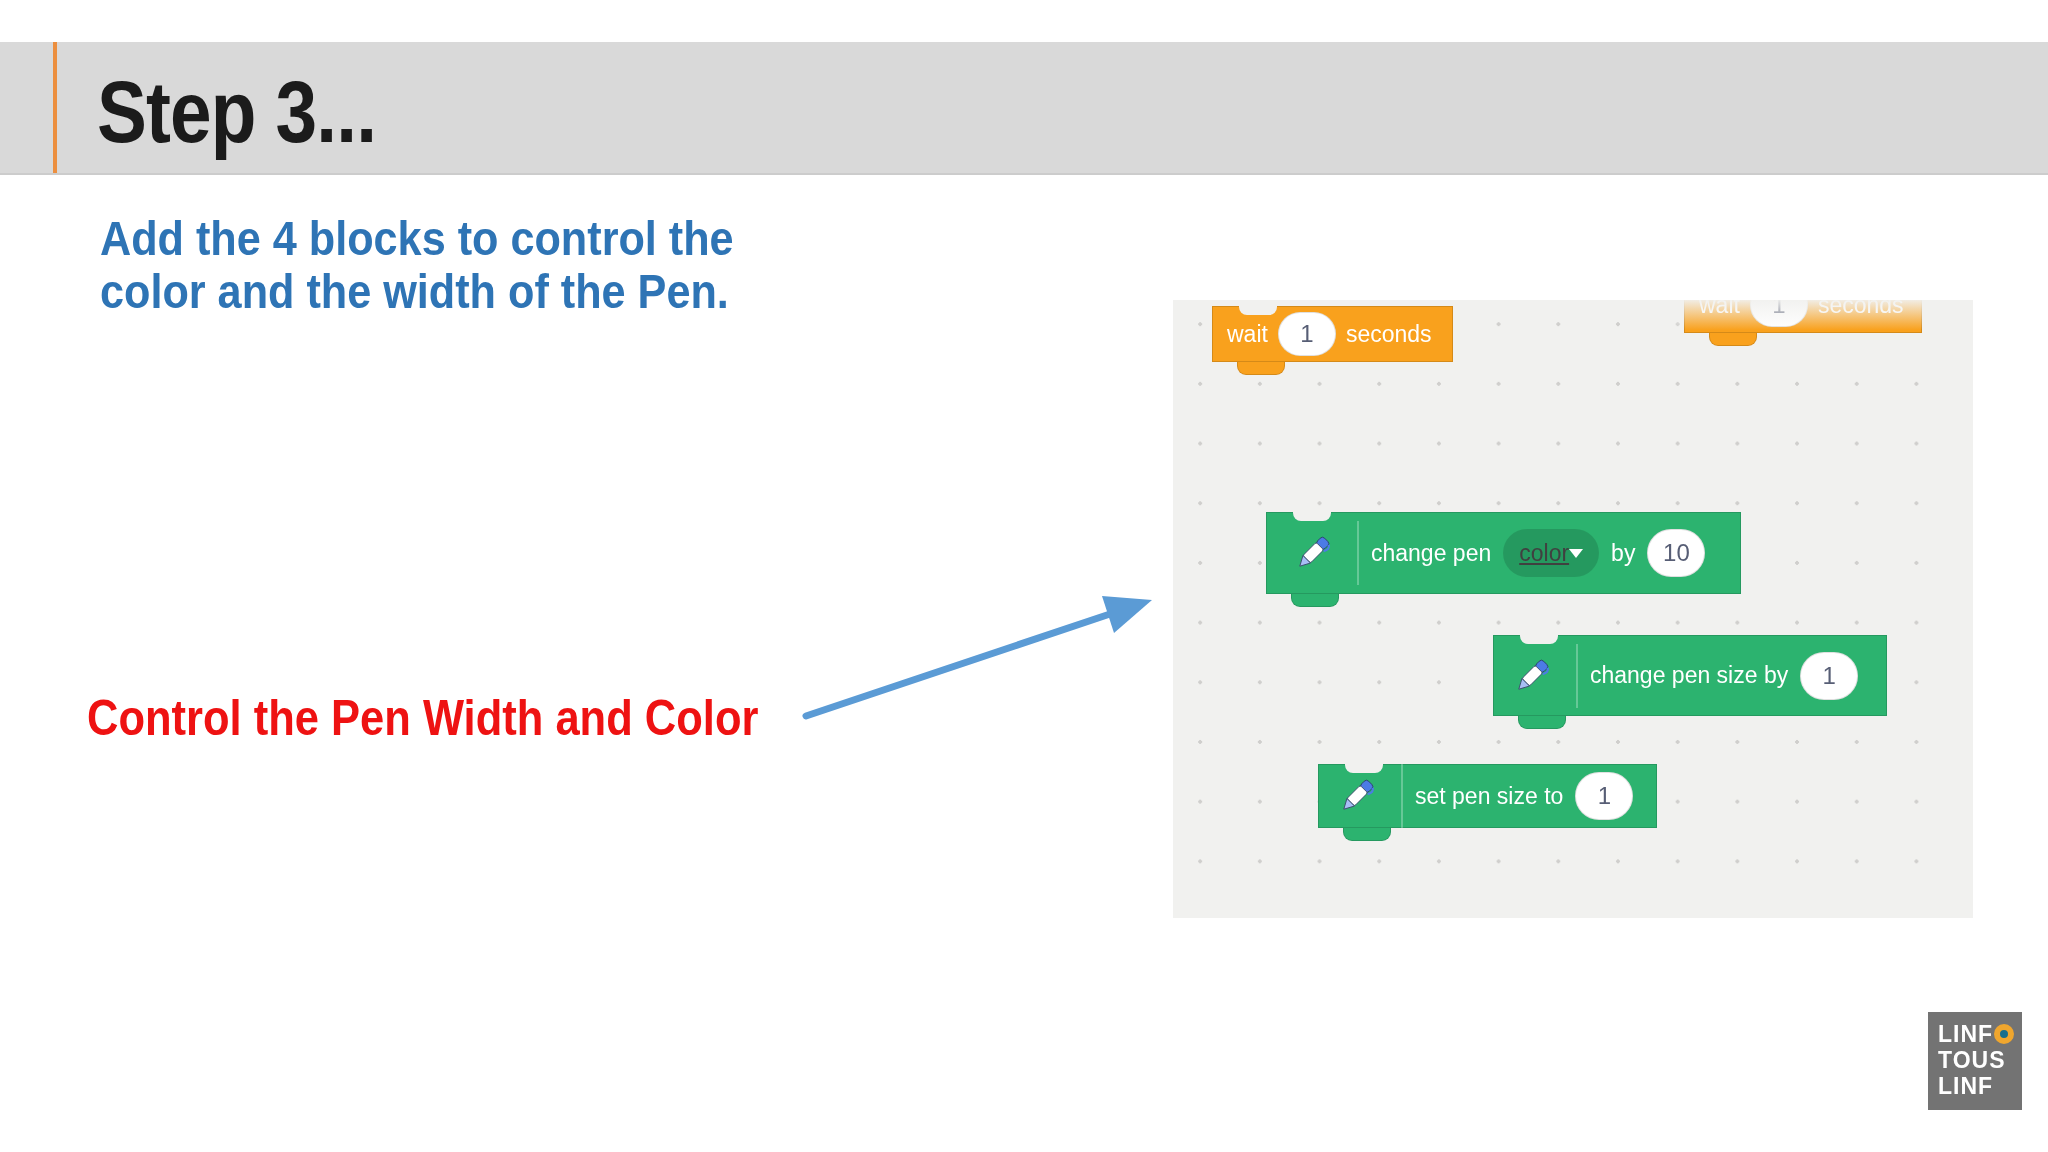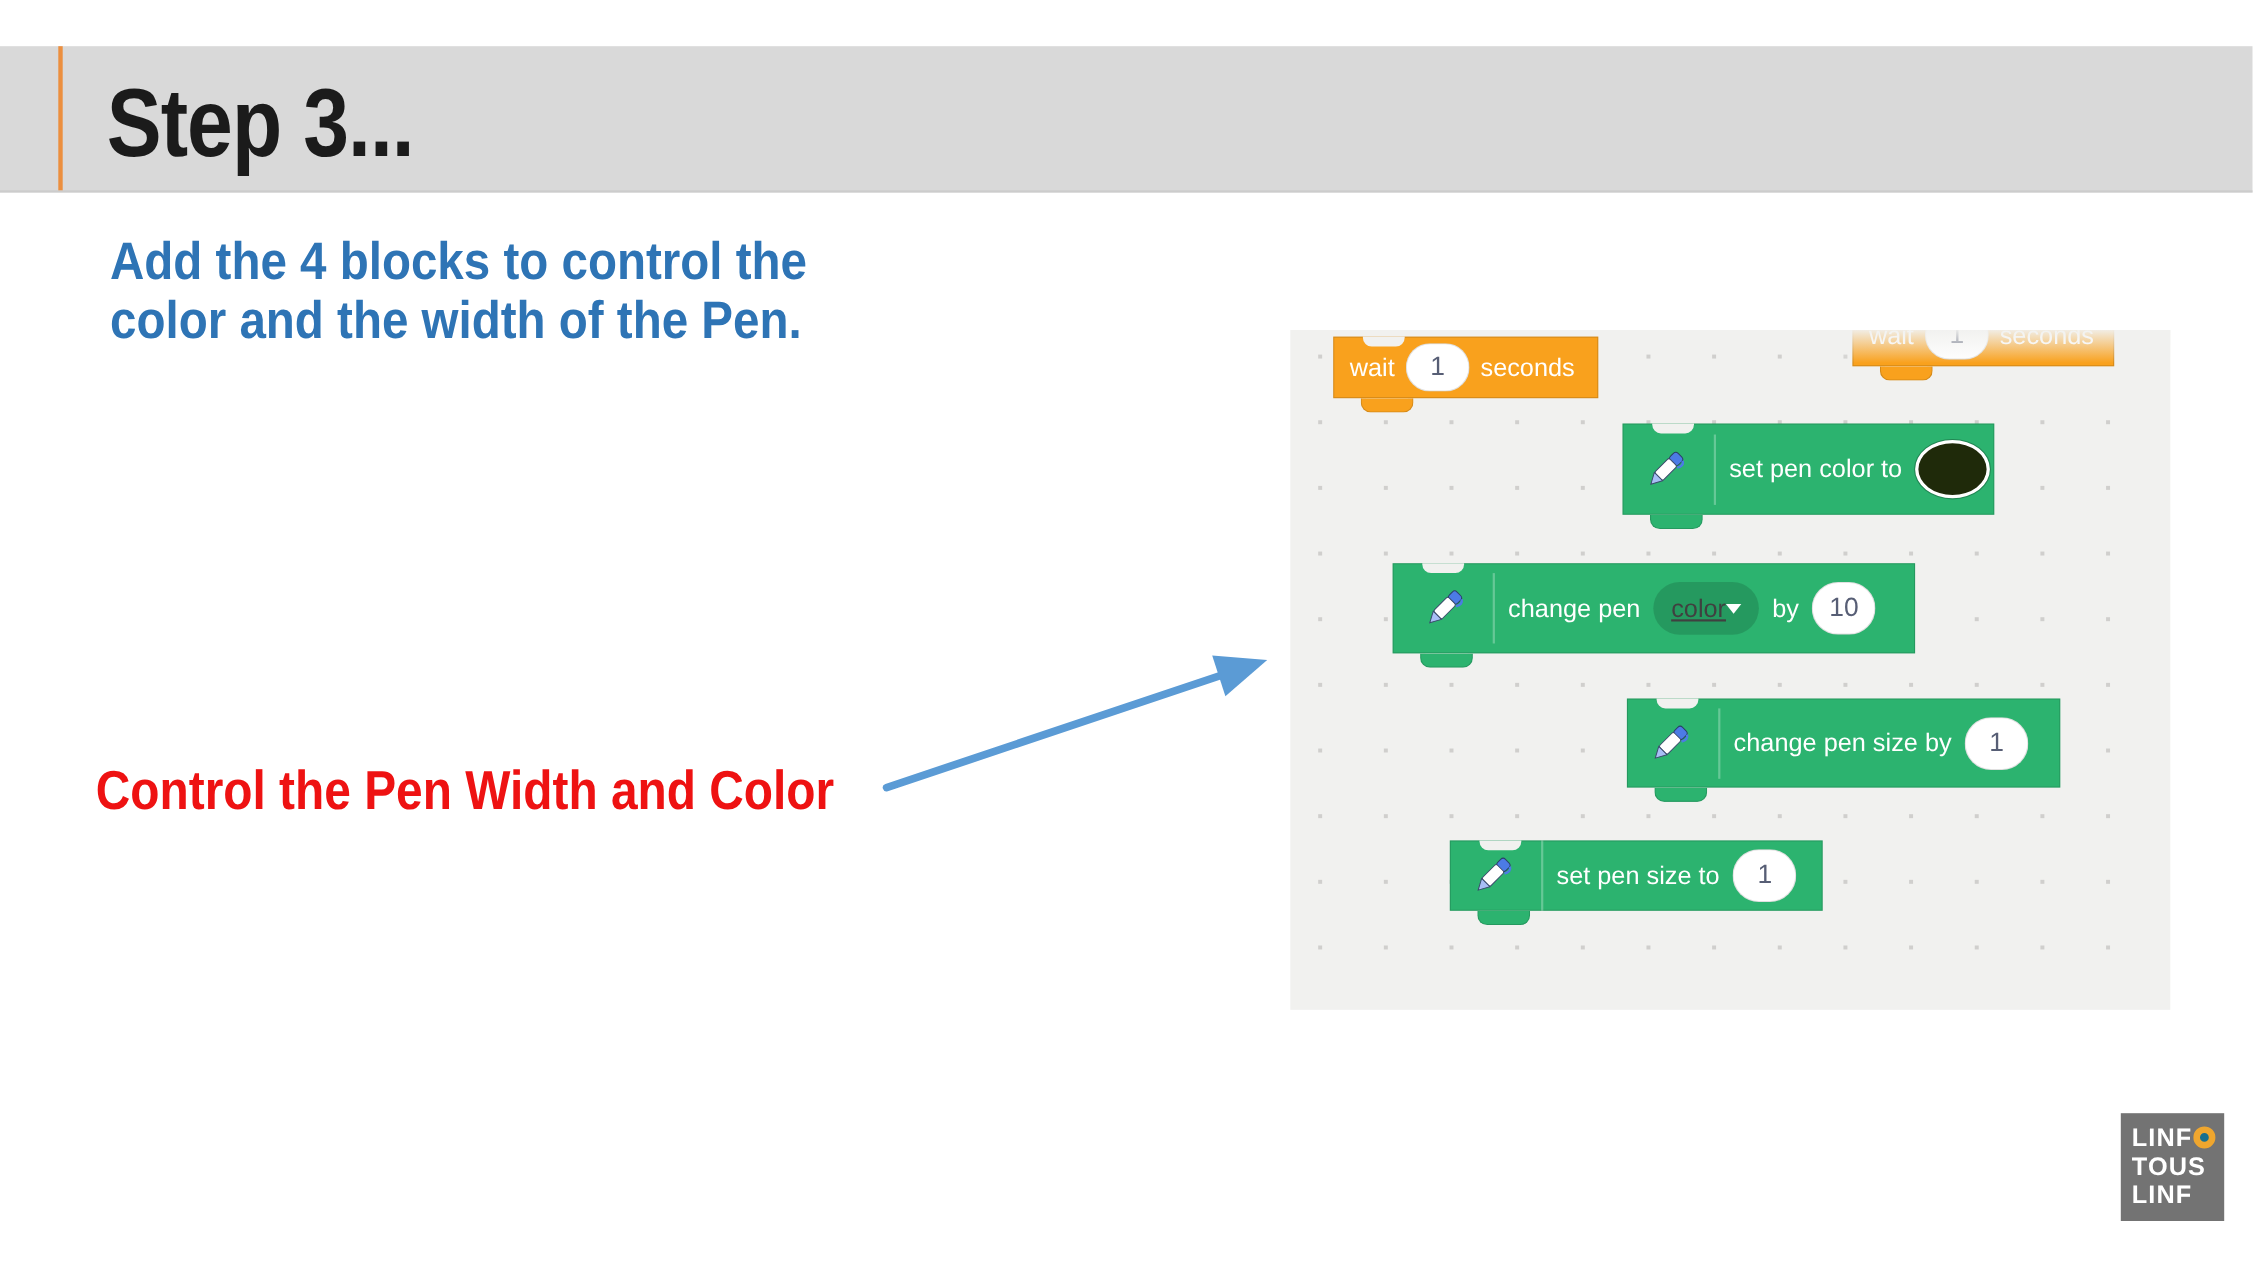--- a/index.html
+++ b/index.html
@@ -95,37 +95,20 @@
     <div class="sblock orange" style="left:511px;top:-23px;width:238px;height:56px;padding-left:14px;gap:10px;">
       <span class="tab"></span>
       <span class="blabel">wait</span>
       <span class="oval size-a">
           <span>1</span>
         </span>
       <span class="blabel">seconds</span>
     </div>
     <div class="fade"></div>
 
-    <div class="sblock green" style="left:302px;top:85px;width:338px;height:83px;padding-left:14px;gap:12px;">
-      <span class="notch"></span>
-      <span class="tab"></span>
-      <span class="pen">
-        <svg width="54" height="54" viewBox="0 0 54 54">
-          <g transform="rotate(45 27 27)">
-            <rect x="21" y="6" width="12" height="11" rx="3.5" fill="#4c7be5" stroke="#2b3f66" stroke-width="1"></rect>
-            <rect x="21" y="16" width="12" height="21" rx="2" fill="#ffffff" stroke="#3a4a6b" stroke-width="1"></rect>
-            <polygon points="21,37 33,37 27,48" fill="#a8bef5" stroke="#3a4a6b" stroke-width="1"></polygon>
-            <path d="M33 8 q5 3 1 9" fill="none" stroke="#4c7be5" stroke-width="2.5"></path>
-          </g>
-        </svg>
-      </span>
-      <span class="divider"></span>
-      <span class="blabel">set pen color to</span>
-      <span class="swatch"></span>
-    </div>
 
     <div class="sblock green" style="left:93px;top:212px;width:475px;height:82px;padding-left:22px;gap:12px;">
       <span class="notch"></span>
       <span class="tab"></span>
       <span class="pen">
         <svg width="54" height="54" viewBox="0 0 54 54">
           <g transform="rotate(45 27 27)">
             <rect x="21" y="6" width="12" height="11" rx="3.5" fill="#4c7be5" stroke="#2b3f66" stroke-width="1"></rect>
             <rect x="21" y="16" width="12" height="21" rx="2" fill="#ffffff" stroke="#3a4a6b" stroke-width="1"></rect>
             <polygon points="21,37 33,37 27,48" fill="#a8bef5" stroke="#3a4a6b" stroke-width="1"></polygon>
@@ -138,21 +121,21 @@
       <span class="dropdown">
         <span>color</span>
         <span class="caret"></span>
       </span>
       <span class="blabel">by</span>
       <span class="oval size-b">
           <span>10</span>
         </span>
     </div>
 
-    <div class="sblock green" style="left:306px;top:335px;width:394px;height:81px;padding-left:14px;gap:12px;">
+    <div class="sblock green" style="left:320px;top:335px;width:394px;height:81px;padding-left:14px;gap:12px;">
       <span class="notch"></span>
       <span class="tab"></span>
       <span class="pen">
         <svg width="54" height="54" viewBox="0 0 54 54">
           <g transform="rotate(45 27 27)">
             <rect x="21" y="6" width="12" height="11" rx="3.5" fill="#4c7be5" stroke="#2b3f66" stroke-width="1"></rect>
             <rect x="21" y="16" width="12" height="21" rx="2" fill="#ffffff" stroke="#3a4a6b" stroke-width="1"></rect>
             <polygon points="21,37 33,37 27,48" fill="#a8bef5" stroke="#3a4a6b" stroke-width="1"></polygon>
             <path d="M33 8 q5 3 1 9" fill="none" stroke="#4c7be5" stroke-width="2.5"></path>
           </g>

